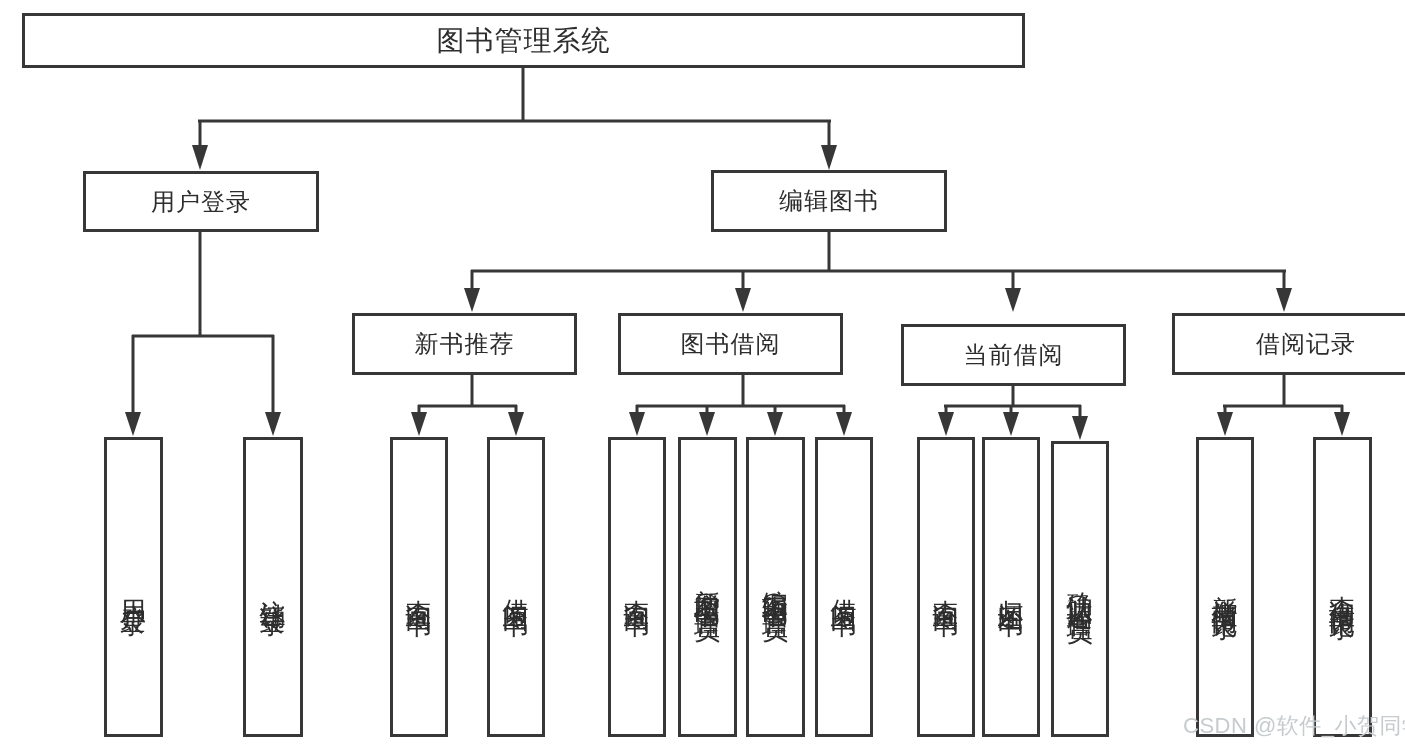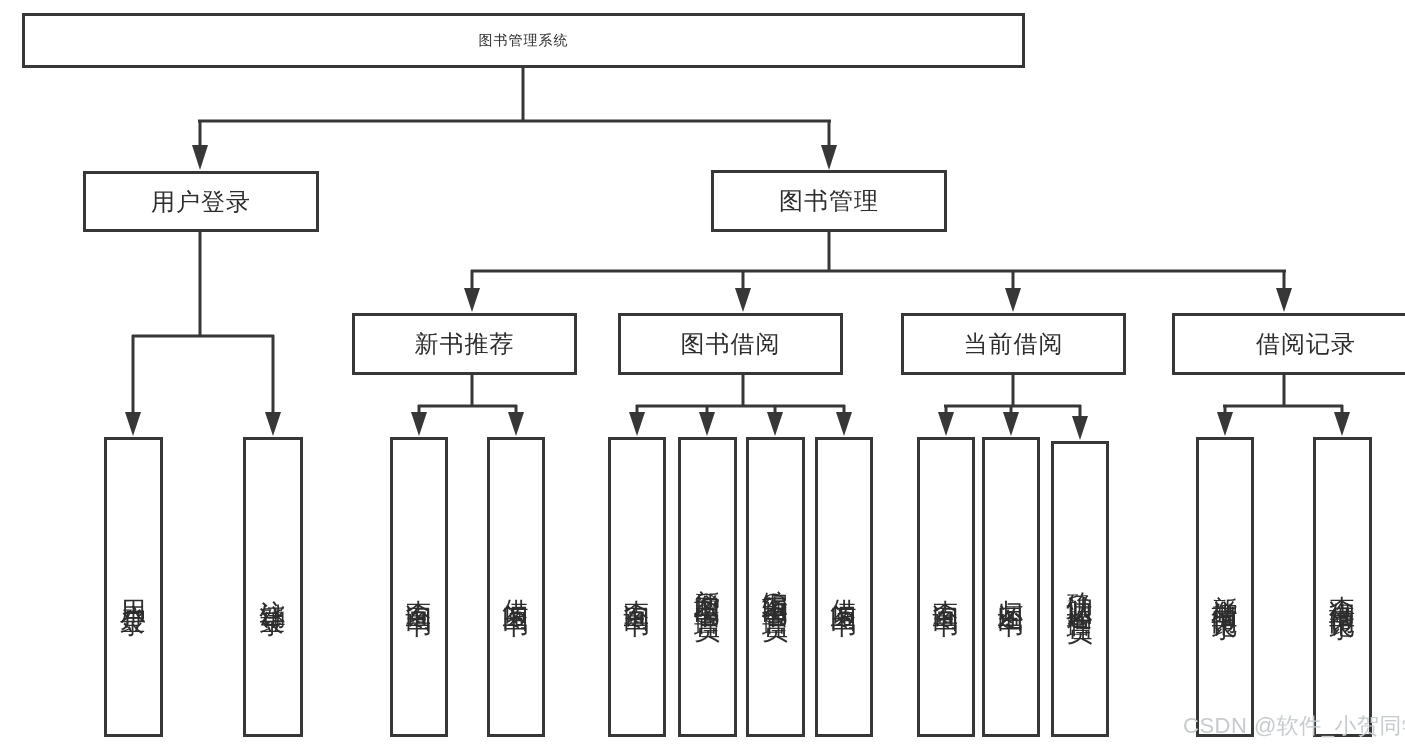--- a/index.html
+++ b/index.html
@@ -16,21 +16,21 @@
     box-sizing:border-box;
     background:#ffffff;
     border:3px solid #373737;
     display:flex;
     align-items:center;
     justify-content:center;
     color:#2d2d2d;
     text-align:center;
   }
   .h { font-size:24px; letter-spacing:1px; white-space:nowrap; }
-  .root-label { font-size:14px; }
+  .root-label { font-size:28px; }
   .v {
     writing-mode:vertical-rl;
     text-orientation:mixed;
     font-size:26px;
     letter-spacing:4px;
     line-height:1;
   }
   .watermark {
     position:absolute;
     left:1183px; top:711px;
@@ -111,25 +111,25 @@
       <polygon points="1003,412 1019,412 1011,436"></polygon>
       <polygon points="1072,416 1088,416 1080,440"></polygon>
       <polygon points="1217,412 1233,412 1225,436"></polygon>
       <polygon points="1334,412 1350,412 1342,436"></polygon>
     </g>
   </svg>
 
   <div class="node h root-label" style="left:22px; top:13px; width:1003px; height:55px;">图书管理系统</div>
 
   <div class="node h" style="left:83px; top:171px; width:236px; height:61px;">用户登录</div>
-  <div class="node h" style="left:711px; top:170px; width:236px; height:62px;">图书管理</div>
+  <div class="node h" style="left:711px; top:170px; width:236px; height:62px;">编辑图书</div>
 
   <div class="node h" style="left:352px; top:313px; width:225px; height:62px;">新书推荐</div>
   <div class="node h" style="left:618px; top:313px; width:225px; height:62px;">图书借阅</div>
-  <div class="node h" style="left:901px; top:313px; width:225px; height:62px;">当前借阅</div>
+  <div class="node h" style="left:901px; top:324px; width:225px; height:62px;">当前借阅</div>
   <div class="node h" style="left:1172px; top:313px; width:268px; height:62px;">借阅记录</div>
 
   <div class="node v" style="left:104px; top:437px; width:59px; height:300px;">用户登录</div>
   <div class="node v" style="left:243px; top:437px; width:60px; height:300px;">注销登录</div>
 
   <div class="node v" style="left:390px; top:437px; width:58px; height:300px;">查询图书</div>
   <div class="node v" style="left:487px; top:437px; width:58px; height:300px;">借阅图书</div>
 
   <div class="node v" style="left:608px; top:437px; width:58px; height:300px;">查询图书</div>
   <div class="node v" style="left:678px; top:437px; width:59px; height:300px;">新增图书（管理员）</div>

